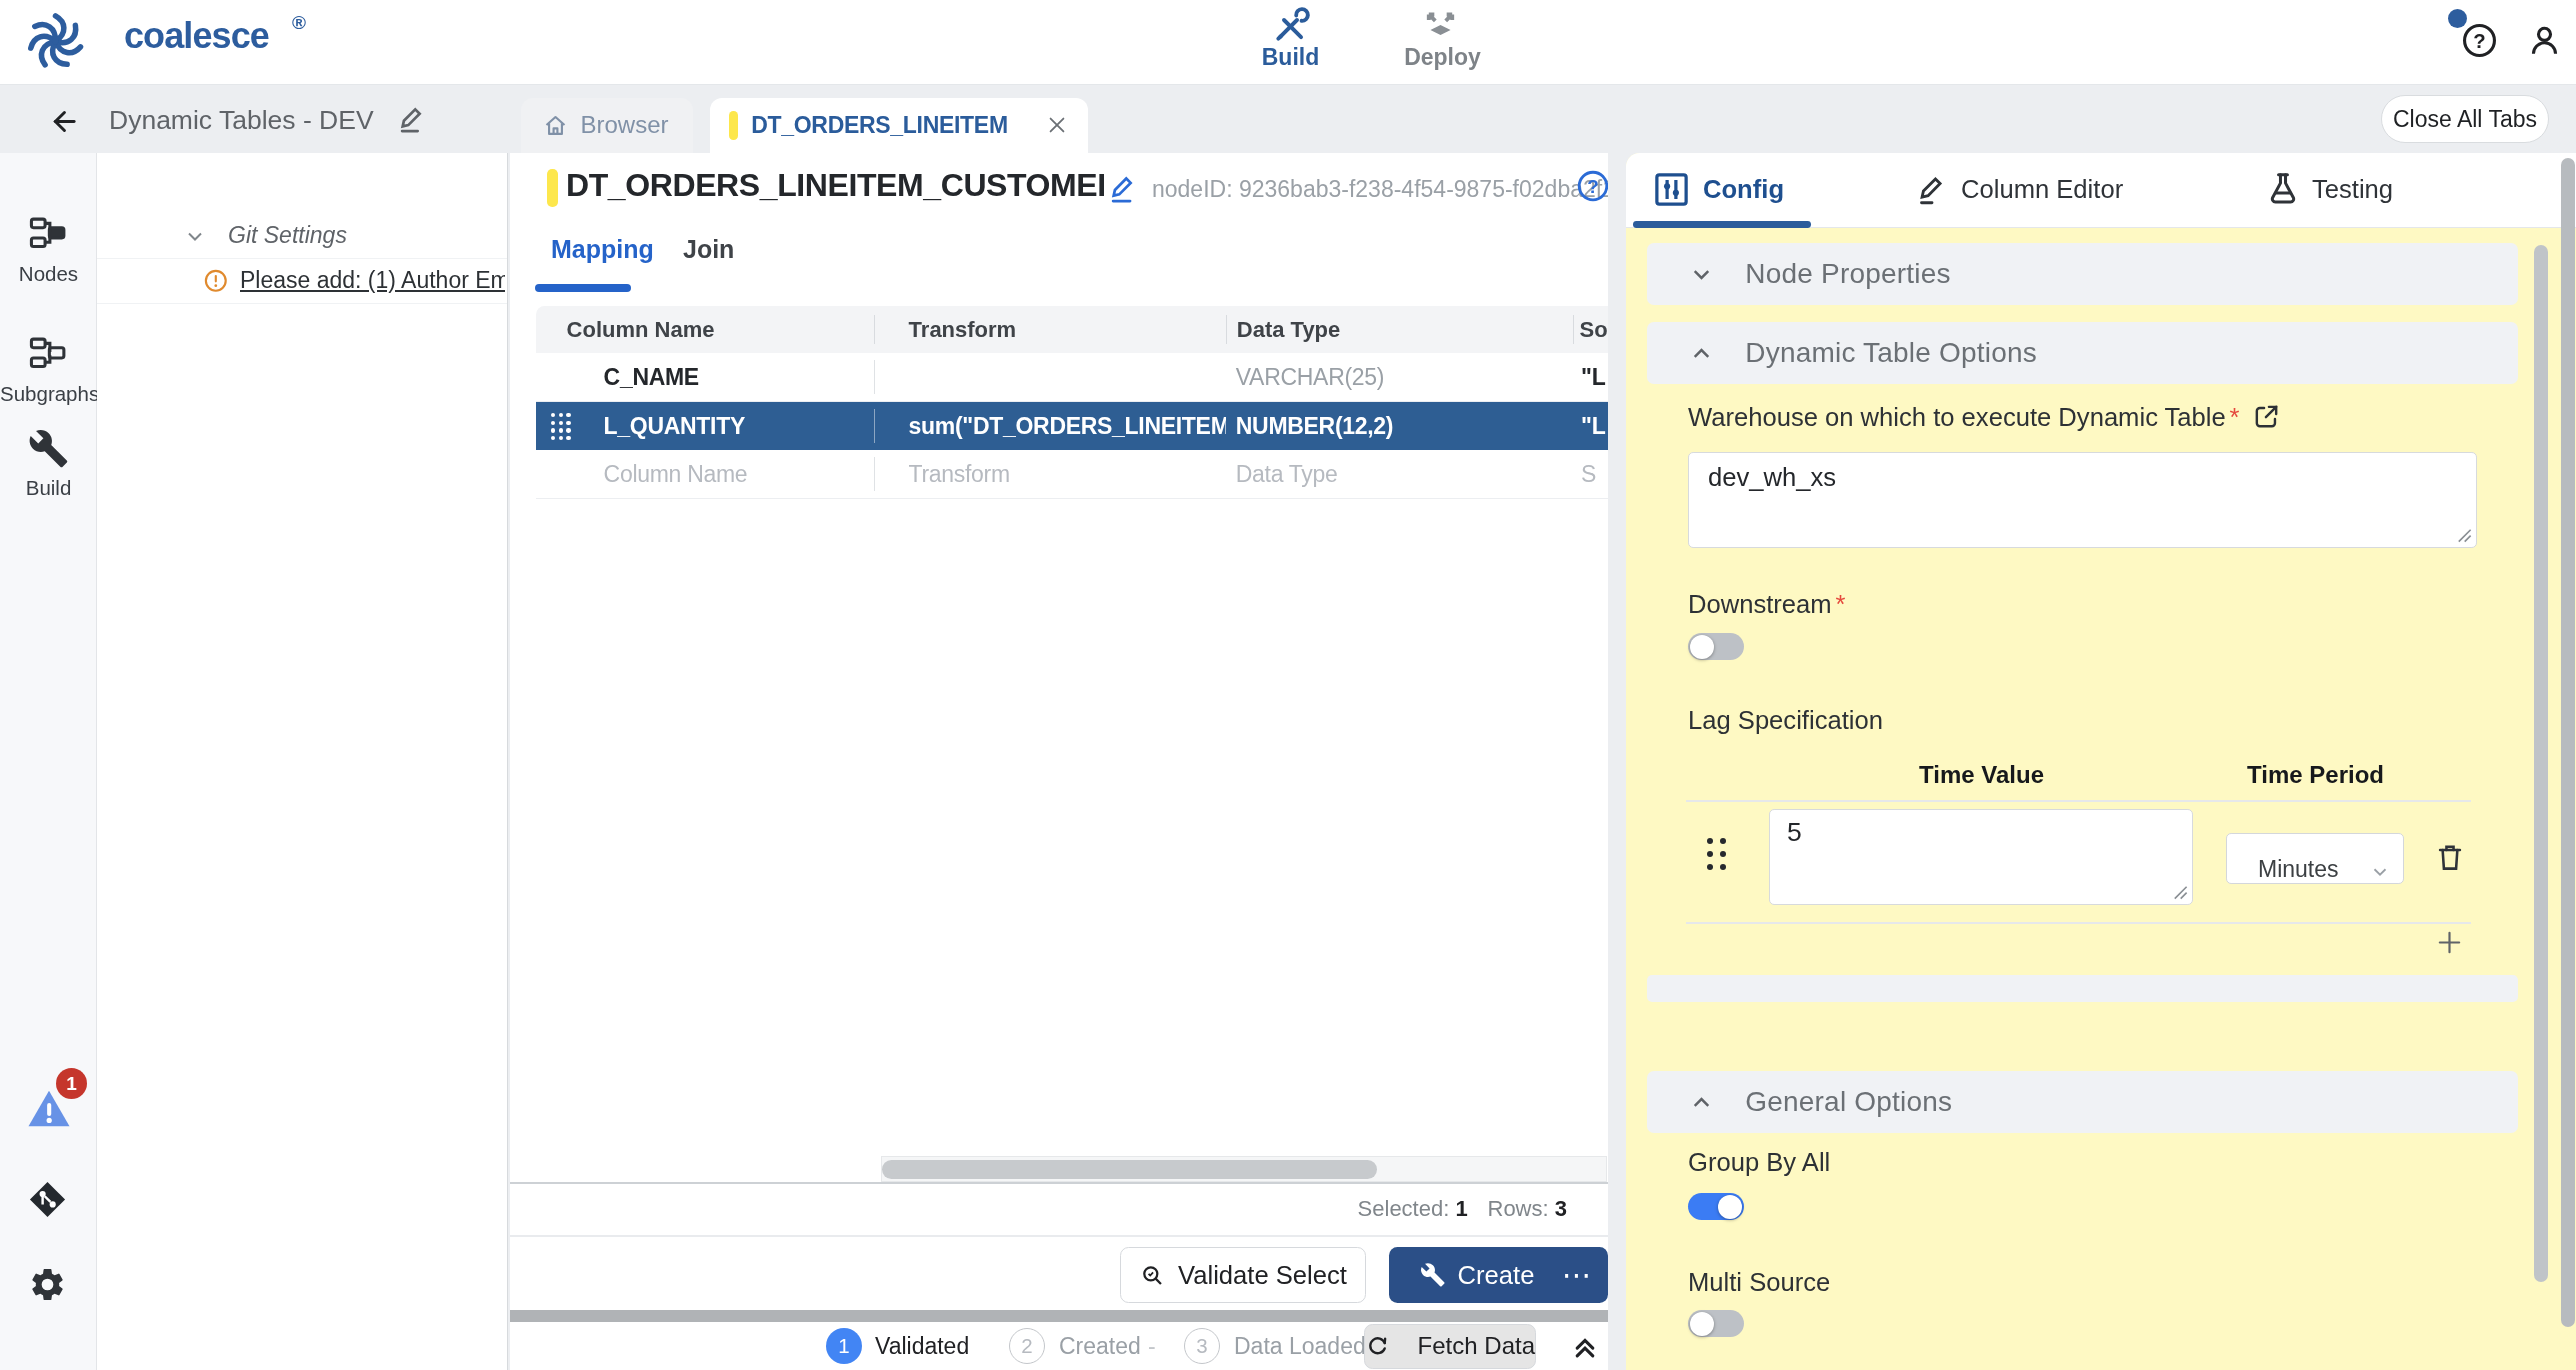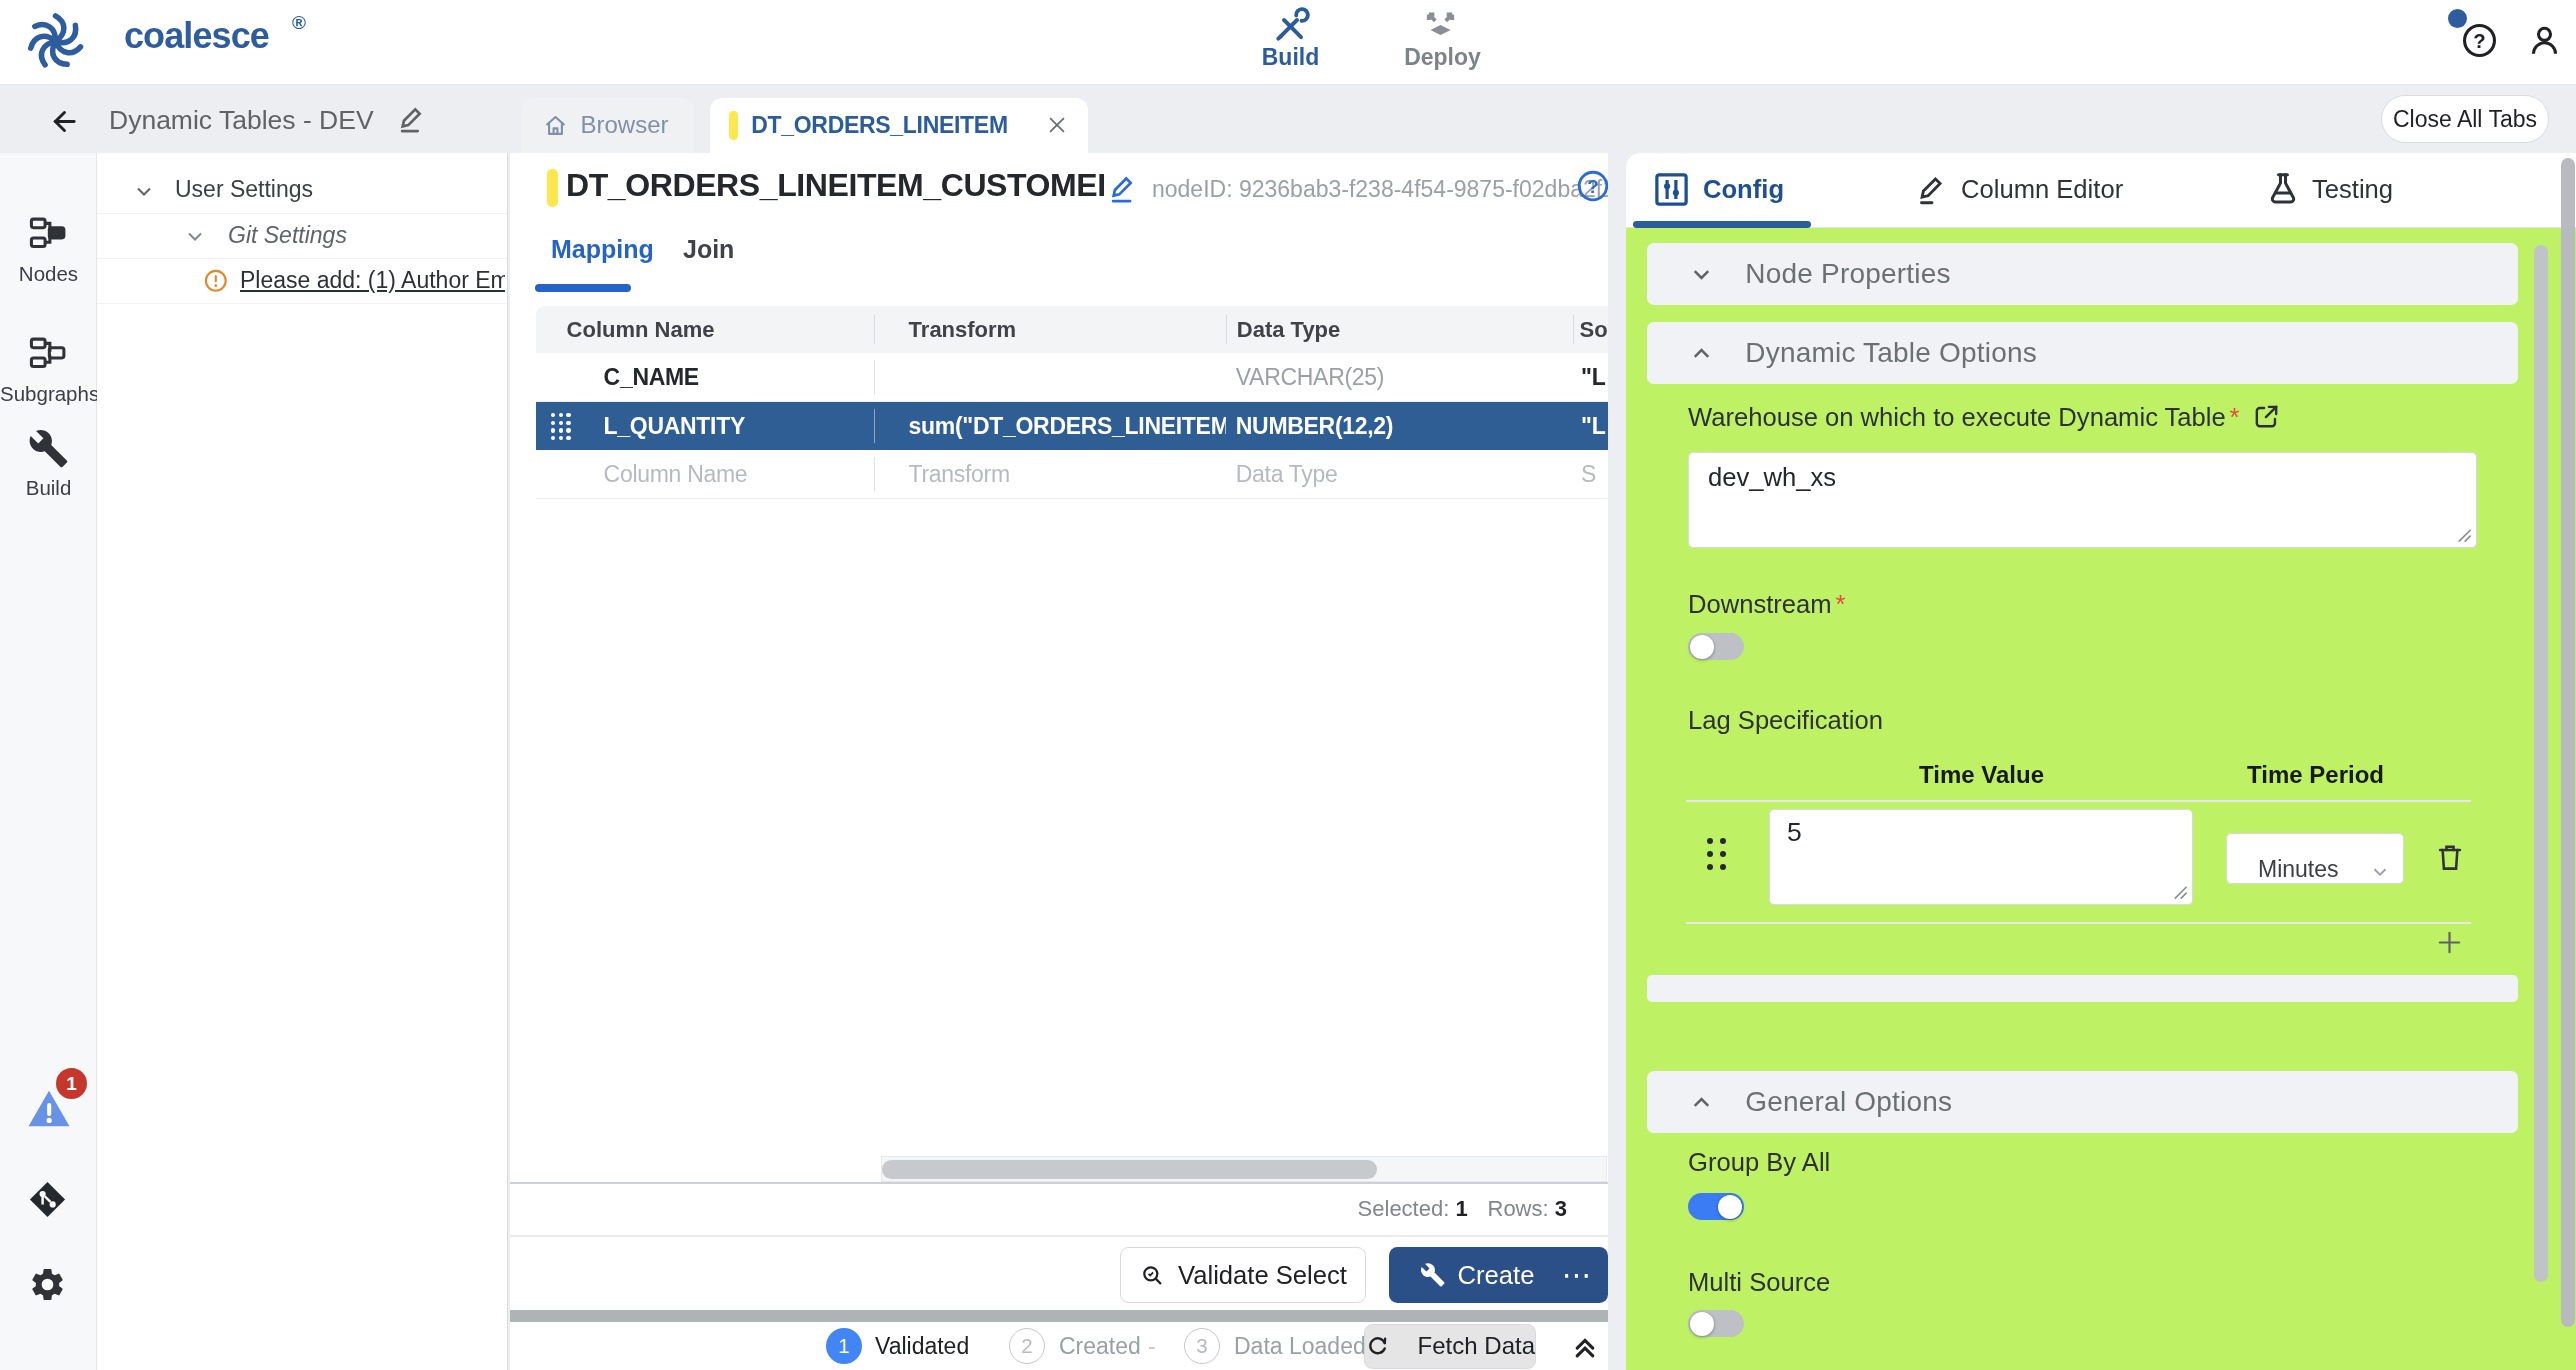--- a/index.html
+++ b/index.html
@@ -21,21 +21,21 @@
   #tree{left:97px;top:153px;width:411px;height:1218px;background:#ffffff;border-right:1.7px solid #d7dadd;box-sizing:border-box;}
   .tree-row{position:absolute;left:0;width:100%;border-bottom:0.9px solid #f0f2f4;}
   
   #editor{left:510px;top:153px;width:1098px;height:1218px;background:#ffffff;overflow:hidden;}
   .th{font-size:22px;font-weight:bold;color:#3f4348;}
   .cell{font-size:23px;letter-spacing:-0.3px;}
   .col-sep{border-left:1.7px solid #d8dbdf;}
   .btn{display:flex;align-items:center;justify-content:center;box-sizing:border-box;border-radius:8.5px;cursor:pointer;}
   .step-circle{width:36px;height:36px;border-radius:50%;display:flex;align-items:center;justify-content:center;font-size:20.5px;}
   
-  #config{left:1626px;top:153px;width:950px;height:1218px;background:#bef264;border-radius:13.7px 0 0 0;overflow:hidden;}
+  #config{left:1626px;top:153px;width:950px;height:1218px;background:#fef9c3;border-radius:13.7px 0 0 0;overflow:hidden;}
   .section-bar{position:absolute;left:21.3px;width:871px;height:62px;background:#f0f2f5;border-radius:6.8px;display:flex;align-items:center;}
   .section-label{font-size:28px;color:#6b7075;letter-spacing:0.2px;}
   .field-label{font-size:25.6px;color:#2d3135;}
   .req{color:#e5493d;font-size:25.6px;}
   .textarea{position:absolute;background:#fff;border:1.7px solid #d7dadd;border-radius:5.1px;box-sizing:border-box;}
   .toggle{position:absolute;width:56px;height:27px;border-radius:15.4px;}
   .toggle .knob{position:absolute;top:1.7px;width:24px;height:24px;border-radius:50%;background:#fff;box-shadow:0 0.9px 3.4px rgba(0,0,0,.35);}
   .toggle.off{background:#bdc1c6;} .toggle.off .knob{left:1.7px;}
   .toggle.on{background:#3b7cf4;} .toggle.on .knob{right:1.7px;}
   .dots-dark{display:grid;grid-template-columns:6px 6px;grid-auto-rows:6px;gap:6.8px;}
@@ -185,28 +185,20 @@
       </svg>
     </div>
     <div class="abs" style="left:28px;top:1112px;">
       <svg width="39" height="39" viewBox="0 0 24 24">
         <path d="M19.14 12.94c.04-.3.06-.61.06-.94s-.02-.64-.07-.94l2.03-1.58a.49.49 0 0 0 .12-.61l-1.92-3.32a.49.49 0 0 0-.59-.22l-2.39.96c-.5-.38-1.03-.7-1.62-.94l-.36-2.54a.484.484 0 0 0-.48-.41h-3.84c-.24 0-.43.17-.47.41l-.36 2.54c-.59.24-1.13.57-1.62.94l-2.39-.96a.488.488 0 0 0-.59.22L2.74 8.87c-.12.21-.08.47.12.61l2.03 1.58c-.05.3-.09.63-.09.94s.02.64.07.94l-2.03 1.58a.49.49 0 0 0-.12.61l1.92 3.32c.12.22.37.29.59.22l2.39-.96c.5.38 1.03.7 1.62.94l.36 2.54c.05.24.24.41.48.41h3.84c.24 0 .44-.17.47-.41l.36-2.54c.59-.24 1.13-.56 1.62-.94l2.39.96c.22.08.47 0 .59-.22l1.92-3.32c.12-.22.07-.47-.12-.61l-2.01-1.58zM12 15.6A3.6 3.6 0 1 1 12 8.4a3.6 3.6 0 0 1 0 7.2z" fill="#2f3338"></path>
       </svg>
     </div>
   </div>
 
   <div id="tree" class="abs">
-    <div class="tree-row" style="top:16px;height:44px;">
-      <span class="abs" style="left:35px;top:10.2px;">
-        <svg width="24" height="24" viewBox="0 0 24 24" fill="none" stroke="#5f6368" stroke-width="2">
-            <path d="M6 9.5 l6 6 6-6"></path>
-          </svg>
-      </span>
-      <span class="abs nowrap" style="left:78px;top:6.8px;font-size:23px;color:#3c4043;">User Settings</span>
-    </div>
     <div class="tree-row" style="top:60px;height:45px;">
       <span class="abs" style="left:86px;top:11px;">
         <svg width="24" height="24" viewBox="0 0 24 24" fill="none" stroke="#80868b" stroke-width="2">
             <path d="M6 9.5 l6 6 6-6"></path>
           </svg>
       </span>
       <span class="abs nowrap" style="left:131px;top:8.5px;font-size:23px;font-style:italic;color:#5f6368;">Git Settings</span>
     </div>
     <div class="tree-row" style="top:105px;height:45px;">
       <span class="abs" style="left:106px;top:10.2px;">

